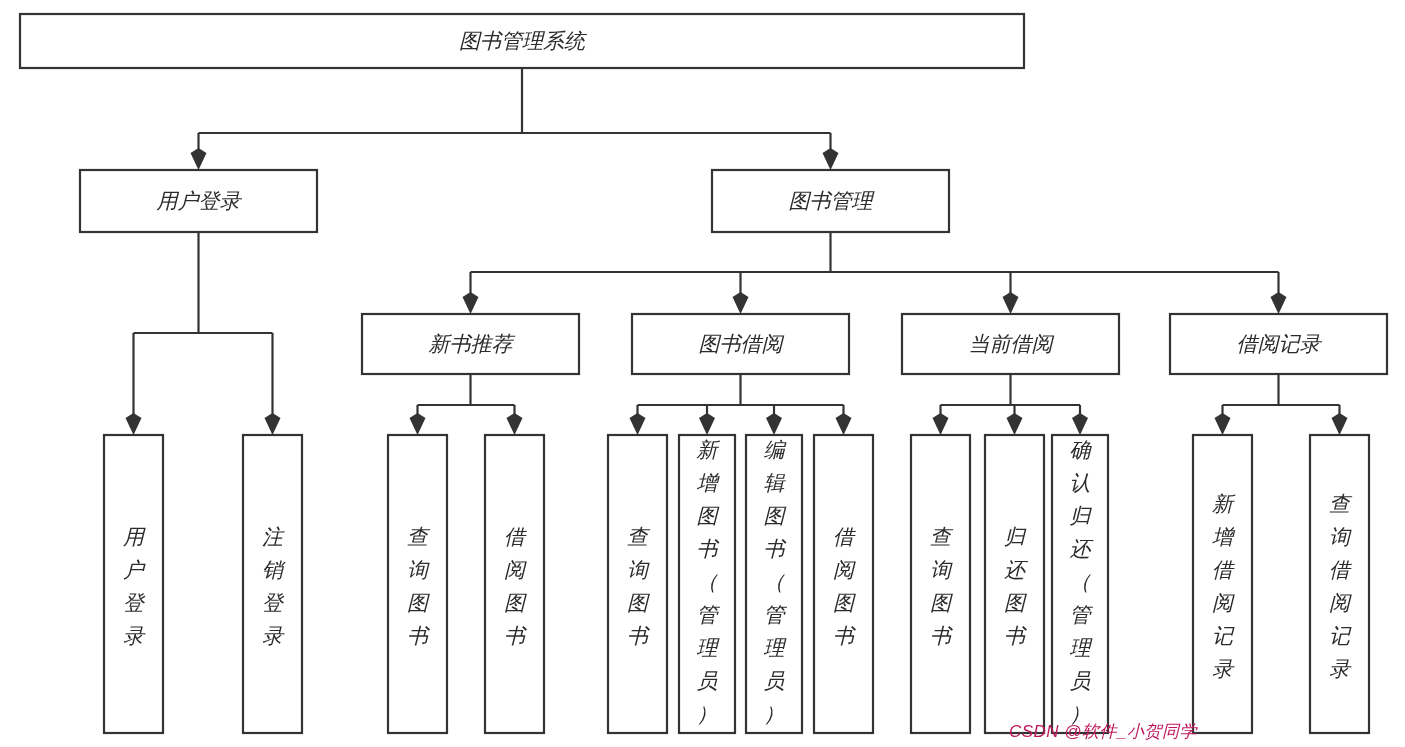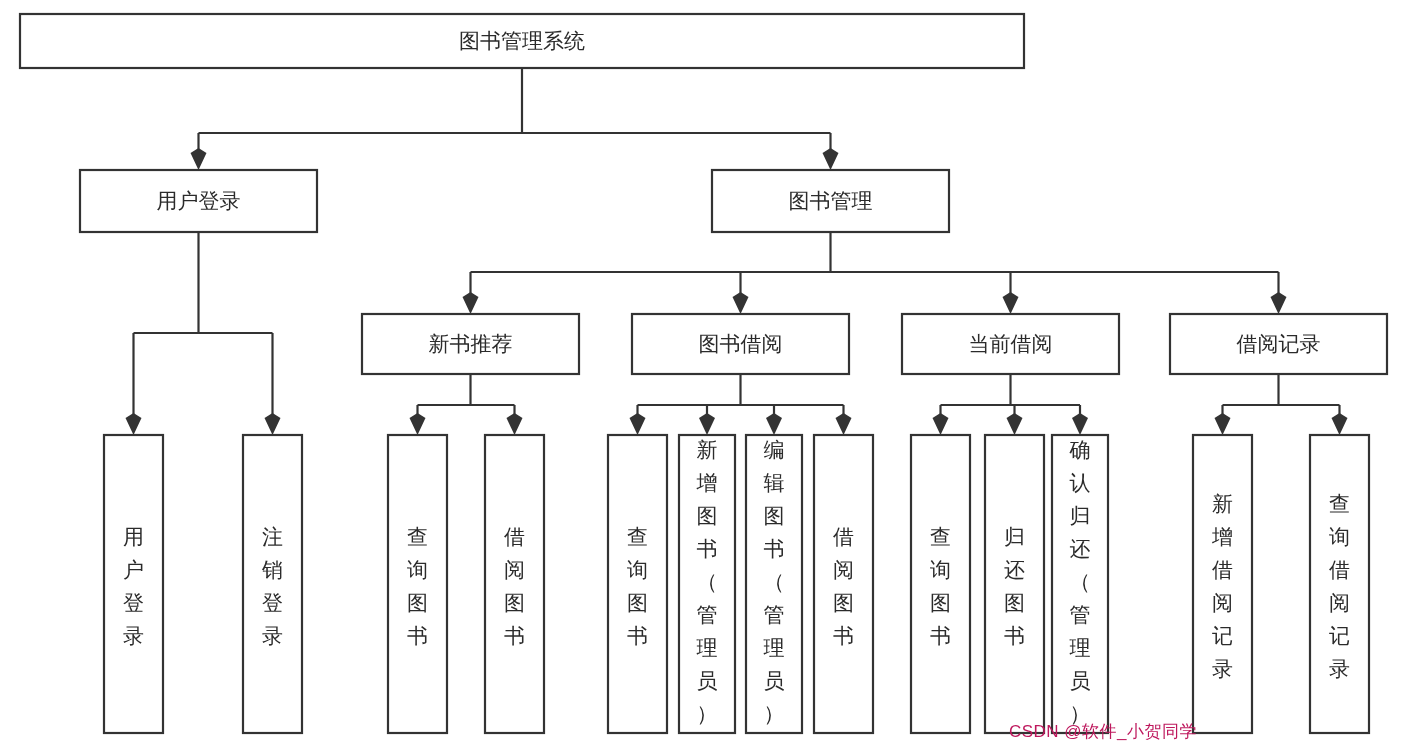--- a/index.html
+++ b/index.html
@@ -11,20 +11,21 @@
     width: 1405px;
     height: 747px;
     font-family: "Liberation Sans", "DejaVu Sans", sans-serif;
     overflow: hidden;
     position: relative;
   }
   #diagram-root {
     position: relative;
     width: 1205px;
     height: 747px;
+    font-style: italic;
   }
   svg.diagram-canvas {
     position: absolute;
     top: 0;
     left: 0;
     width: 1405px;
     height: 747px;
   }
   .node-box {
     fill: #ffffff;

